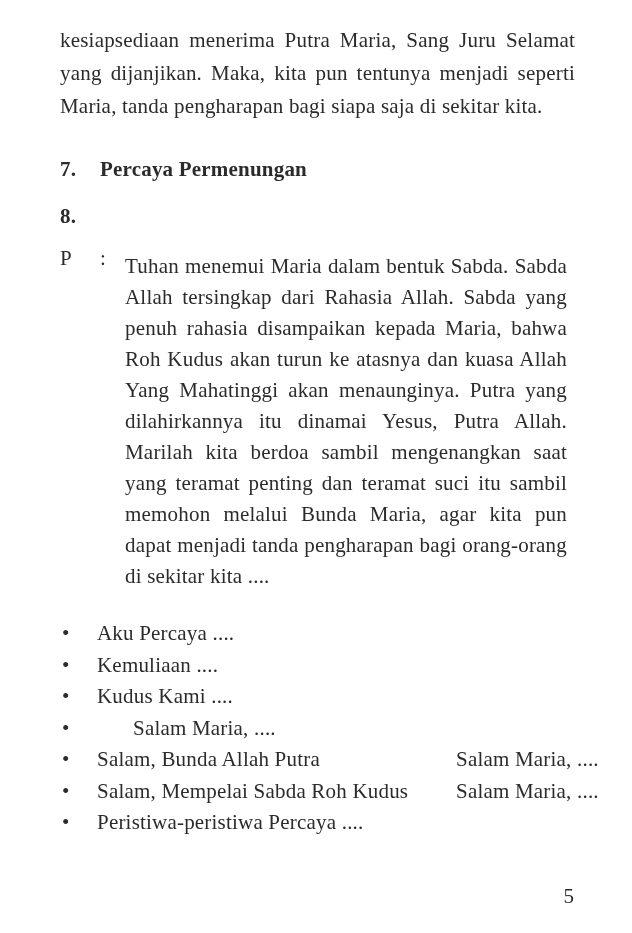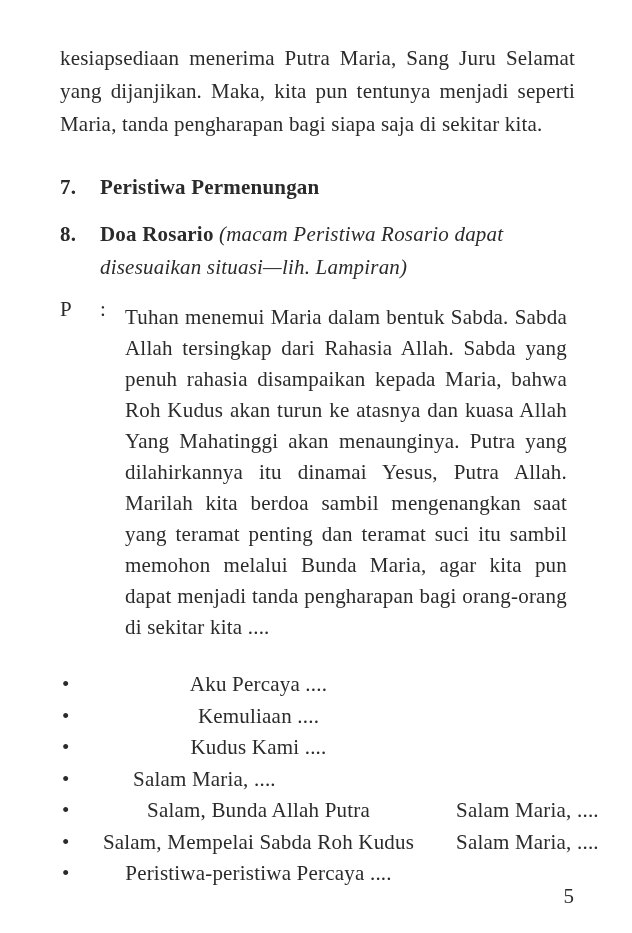--- a/index.html
+++ b/index.html
@@ -5,21 +5,21 @@
   html, body {
     margin: 0;
     padding: 0;
     background: #ffffff;
   }
   .page {
     position: relative;
     width: 632px;
     height: 933px;
     box-sizing: border-box;
-    padding: 42px 57px 0 60px;
+    padding: 24px 57px 0 60px;
     background: #ffffff;
     color: #2b2b2b;
     font-family: "Liberation Serif", "DejaVu Serif", serif;
     overflow: hidden;
   }
   .intro {
     margin: 0;
     font-size: 21px;
     line-height: 33px;
     text-align: justify;
@@ -64,21 +64,20 @@
   }
   .bullets li { display: flex; }
   .bullets .bullet {
     flex: 0 0 37px;
     padding-left: 2px;
     box-sizing: border-box;
   }
   .bullets .b-left {
     flex: 0 0 323px;
     white-space: nowrap;
-    text-align: center;
   }
   .bullets .b-right {
     flex: 1;
     white-space: nowrap;
     margin-left: 36px;
   }
   .page-number {
     position: absolute;
     right: 58px;
     bottom: 25px;
@@ -89,30 +88,26 @@
 </head>
 <body>
 
 <div class="page">
 
   <p class="intro">kesiapsediaan menerima Putra Maria, Sang Juru Selamat yang dijanjikan. Maka, kita pun tentunya menjadi seperti Maria, tanda pengharapan bagi siapa saja di sekitar kita.</p>
 
   <div class="numbered-item first">
     <span class="num">7.</span>
     <div class="item-body">
-      <span class="item-title">Peristiwa Permenungan</span>
+      <span class="item-title">Percaya Permenungan</span>
     </div>
   </div>
 
   <div class="numbered-item second">
     <span class="num">8.</span>
-    <div class="item-body">
-      <span class="item-title">Doa Rosario</span>
-      <span class="item-note">(macam Peristiwa Rosario dapat disesuaikan situasi—lih. Lampiran)</span>
-    </div>
   </div>
 
   <div class="dialog">
     <span class="speaker">P</span>
     <span class="colon">:</span>
     <p class="dialog-text">Tuhan menemui Maria dalam bentuk Sabda. Sabda Allah tersingkap dari Rahasia Allah. Sabda yang penuh rahasia disampaikan kepada Maria, bahwa Roh Kudus akan turun ke atasnya dan kuasa Allah Yang Mahatinggi akan menaunginya. Putra yang dilahirkannya itu dinamai Yesus, Putra Allah. Marilah kita berdoa sambil mengenangkan saat yang teramat penting dan teramat suci itu sambil memohon melalui Bunda Maria, agar kita pun dapat menjadi tanda pengharapan bagi orang-orang di sekitar kita ....</p>
   </div>
 
   <ul class="bullets">
     <li>

